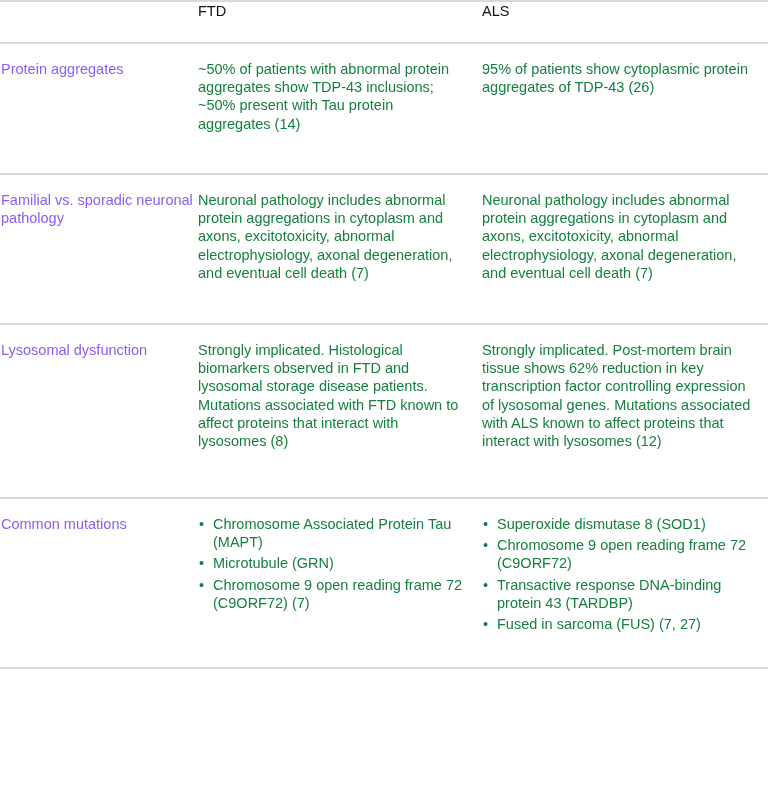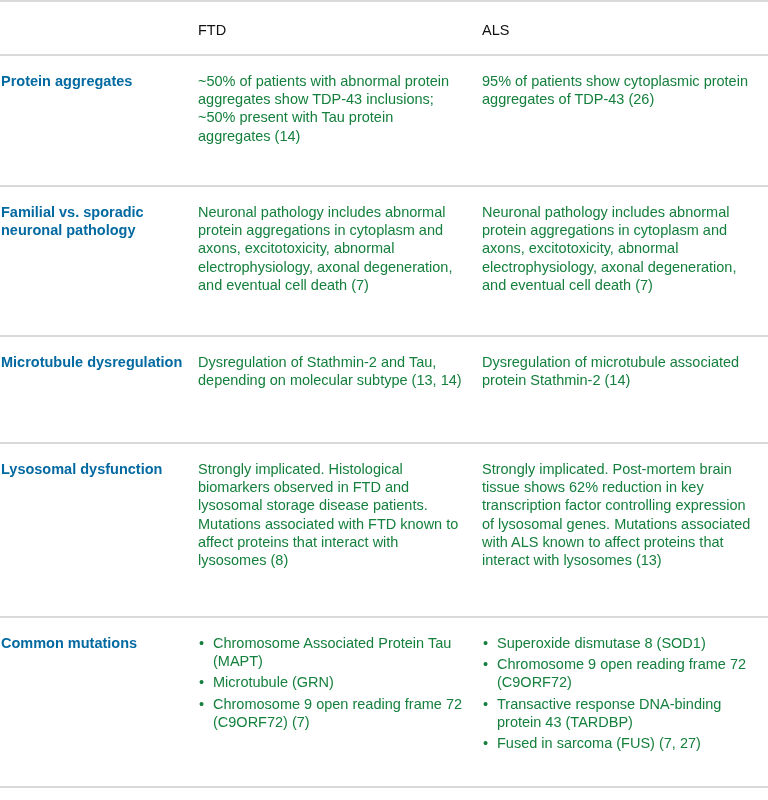--- a/index.html
+++ b/index.html
@@ -27,31 +27,30 @@
     th, td {
       text-align: left;
       vertical-align: top;
       padding: 0;
       font-size: 14.5px;
       line-height: 18.2px;
     }
     thead th {
       font-weight: normal;
       color: #111111;
-      height: 54px;
-      padding-top: 19px;
+      height: 42px;
       box-sizing: border-box;
       border-bottom: 2px solid #d9d9d9;
     }
     tbody tr { border-bottom: 2px solid #d9d9d9; }
     tbody tr:last-child { border-bottom: none; }
     tbody td { padding-top: 16px; }
     td.label {
-      color: #0369a1;
-      font-weight: bold;
+      color: #8b5cf6;
+      font-weight: normal;
       padding-left: 1px;
     }
     td.val { color: #15803d; padding-right: 14px; }
     ul.bul {
       list-style: none;
       margin: 0;
       padding: 0;
     }
     ul.bul li {
       position: relative;
@@ -89,29 +88,24 @@
     <tr class="r1">
       <td class="label">Protein aggregates</td>
       <td class="val">~50% of patients with abnormal protein aggregates show TDP-43 inclusions; ~50% present with Tau protein aggregates (14)</td>
       <td class="val">95% of patients show cytoplasmic protein aggregates of TDP-43 (26)</td>
     </tr>
     <tr class="r2">
       <td class="label">Familial vs. sporadic neuronal pathology</td>
       <td class="val">Neuronal pathology includes abnormal protein aggregations in cytoplasm and axons, excitotoxicity, abnormal electrophysiology, axonal degeneration, and eventual cell death (7)</td>
       <td class="val">Neuronal pathology includes abnormal protein aggregations in cytoplasm and axons, excitotoxicity, abnormal electrophysiology, axonal degeneration, and eventual cell death (7)</td>
     </tr>
-    <tr class="r3">
-      <td class="label">Microtubule dysregulation</td>
-      <td class="val">Dysregulation of Stathmin-2 and Tau, depending on molecular subtype (13, 14)</td>
-      <td class="val">Dysregulation of microtubule associated protein Stathmin-2 (14)</td>
-    </tr>
     <tr class="r4">
       <td class="label">Lysosomal dysfunction</td>
       <td class="val">Strongly implicated. Histological biomarkers observed in FTD and lysosomal storage disease patients. Mutations associated with FTD known to affect proteins that interact with lysosomes (8)</td>
-      <td class="val">Strongly implicated. Post-mortem brain tissue shows 62% reduction in key transcription factor controlling expression of lysosomal genes. Mutations associated with ALS known to affect proteins that interact with lysosomes (13)</td>
+      <td class="val">Strongly implicated. Post-mortem brain tissue shows 62% reduction in key transcription factor controlling expression of lysosomal genes. Mutations associated with ALS known to affect proteins that interact with lysosomes (12)</td>
     </tr>
     <tr class="r5">
       <td class="label">Common mutations</td>
       <td class="val">
         <ul class="bul">
           <li><span class="dot">•</span><span>Chromosome Associated Protein Tau (MAPT)</span></li>
           <li><span class="dot">•</span><span>Microtubule (GRN)</span></li>
           <li><span class="dot">•</span><span>Chromosome 9 open reading frame 72 (C9ORF72) (7)</span></li>
         </ul>
       </td>

